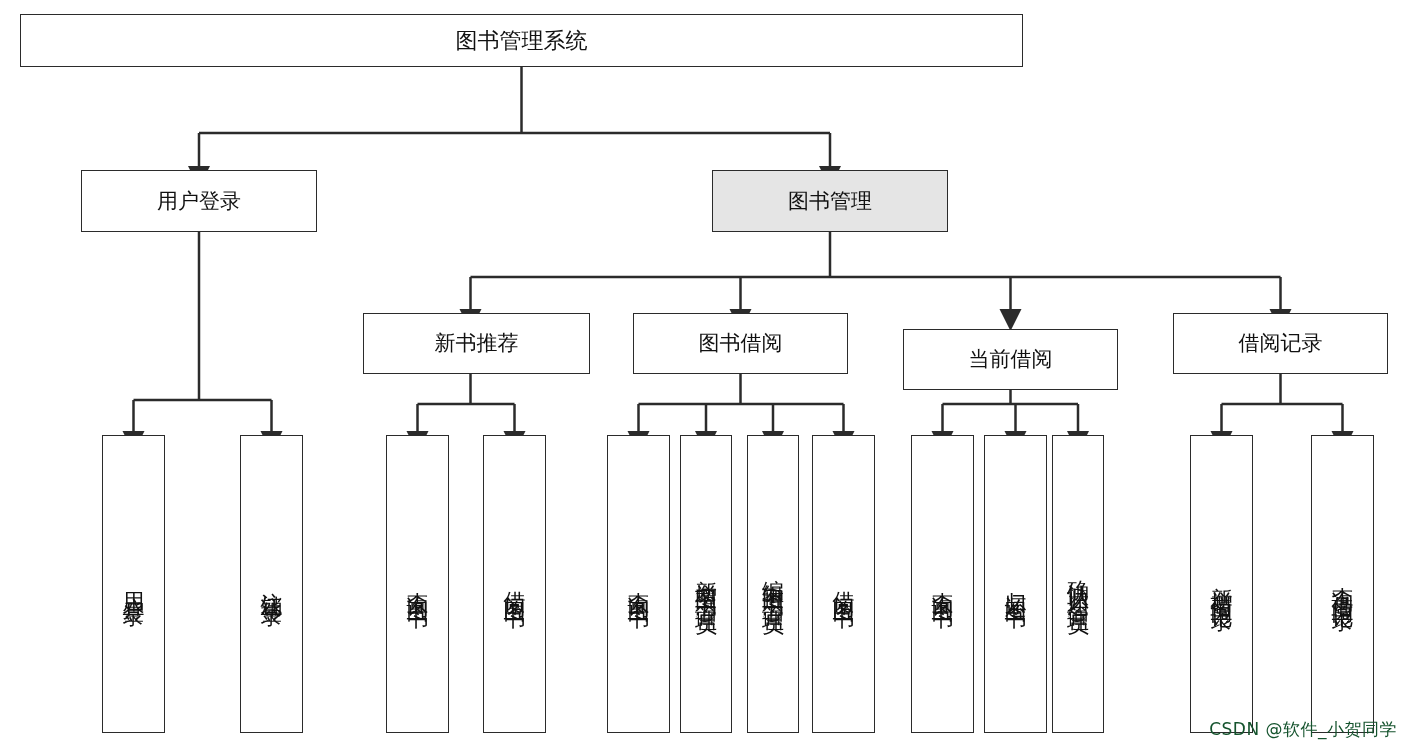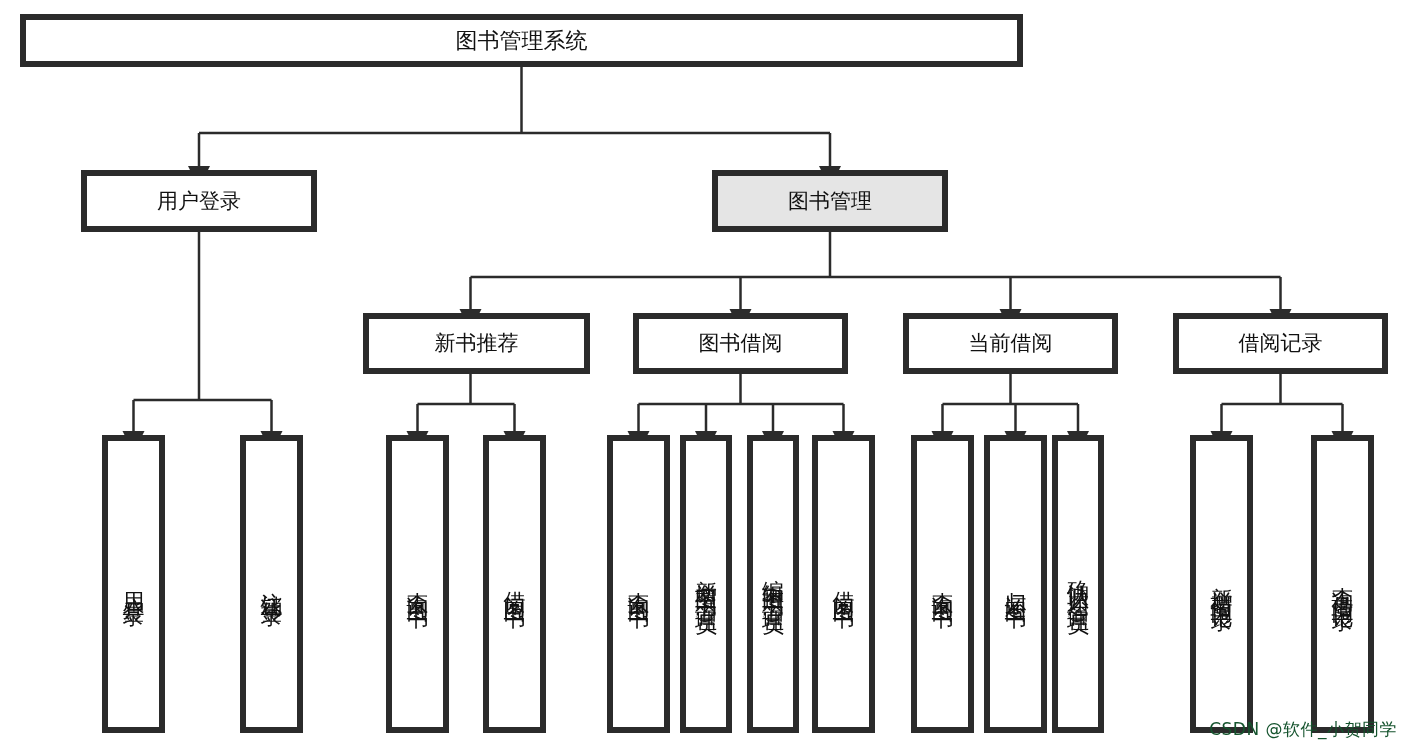--- a/index.html
+++ b/index.html
@@ -7,21 +7,21 @@
     width:1405px;height:747px;
     font-family:"DejaVu Sans","Liberation Sans",sans-serif;
     overflow:hidden;position:relative;
   }
   #canvas{position:absolute;left:0;top:0;width:1405px;height:747px;}
   svg.links{position:absolute;left:0;top:0;width:1405px;height:747px;pointer-events:none;}
   .node{
     position:absolute;
     box-sizing:border-box;
     background:#ffffff;
-    border:6px solid #737373;
+    border:1px solid #737373;
     display:flex;
     align-items:center;
     justify-content:center;
     color:#111111;
     z-index:2;
   }
   .node .label{
     display:block;
     text-align:center;
     line-height:1.18;
@@ -104,21 +104,21 @@
       </div>
       <div class="node horiz" style="left: 712px; top: 170px; width: 236px; height: 62px; border-color: rgb(43, 43, 43); background: #e5e5e5;">
         <span class="label">图书管理</span>
       </div>
       <div class="node horiz" style="left: 363px; top: 313px; width: 227px; height: 61px; border-color: rgb(43, 43, 43); background: rgb(255, 255, 255);">
         <span class="label">新书推荐</span>
       </div>
       <div class="node horiz" style="left: 633px; top: 313px; width: 215px; height: 61px; border-color: rgb(43, 43, 43); background: rgb(255, 255, 255);">
         <span class="label">图书借阅</span>
       </div>
-      <div class="node horiz" style="left: 903px; top: 313px; width: 215px; height: 61px; border-color: rgb(43, 43, 43); background: rgb(255, 255, 255);">
+      <div class="node horiz" style="left: 903px; top: 329px; width: 215px; height: 61px; border-color: rgb(43, 43, 43); background: rgb(255, 255, 255);">
         <span class="label">当前借阅</span>
       </div>
       <div class="node horiz" style="left: 1173px; top: 313px; width: 215px; height: 61px; border-color: rgb(43, 43, 43); background: rgb(255, 255, 255);">
         <span class="label">借阅记录</span>
       </div>
       <div class="node vert" style="left: 102px; top: 435px; width: 63px; height: 298px; border-color: rgb(43, 43, 43); background: rgb(255, 255, 255);">
         <span class="label">用户登录</span>
       </div>
       <div class="node vert" style="left: 240px; top: 435px; width: 63px; height: 298px; border-color: rgb(43, 43, 43); background: rgb(255, 255, 255);">
         <span class="label">注销登录</span>

